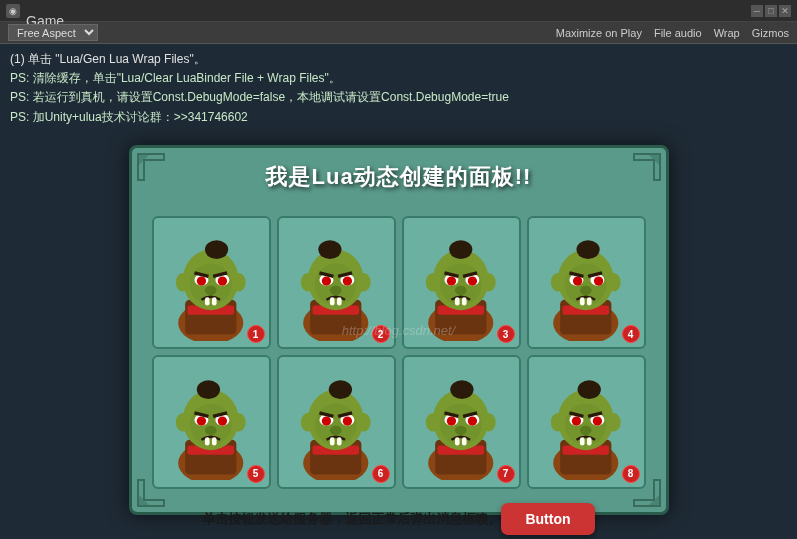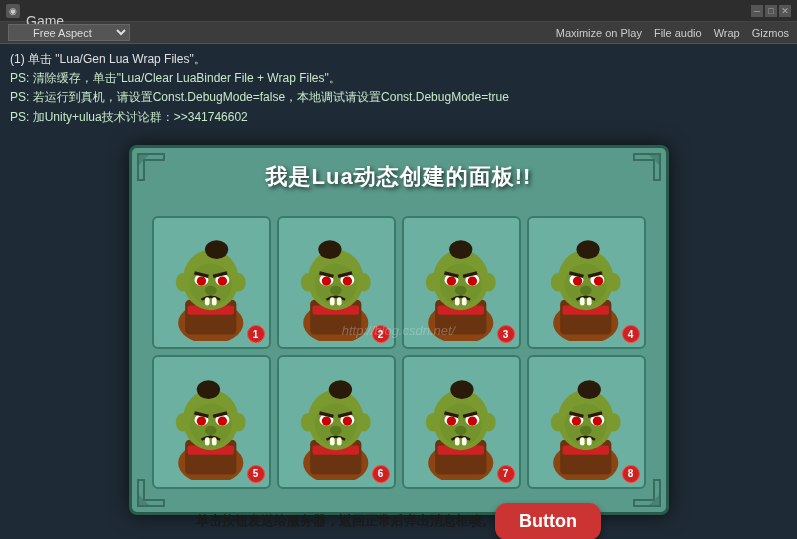--- a/index.html
+++ b/index.html
@@ -72,21 +72,21 @@
     #toolbar-left {
       display: flex;
       align-items: center;
       gap: 4px;
     }
     #aspect-dropdown {
       background: #555;
       color: #ddd;
       font-size: 11px;
       border: 1px solid #666;
-      padding: 1px 20px;
+      padding: 1px 4px;
       cursor: pointer;
       height: 17px;
       min-width: 80px;
     }
     #toolbar-right {
       display: flex;
       align-items: center;
       gap: 12px;
       padding-left: 29px;
     }
@@ -225,23 +225,23 @@
     }
     #panel-text {
       font-size: 13px;
       color: #1a1a1a;
       font-weight: bold;
     }
     #panel-button {
       background: #cc3333;
       color: white;
       border: none;
-      border-radius: 12px;
+      border-radius: 7px;
       padding: 8px 24px;
-      font-size: 18px;
+      font-size: 14px;
       font-weight: bold;
       cursor: pointer;
       box-shadow: 0 3px 6px rgba(0,0,0,0.4);
     }
 
     
     #watermark {
       position: absolute;
       top: 50%;
       left: 50%;

